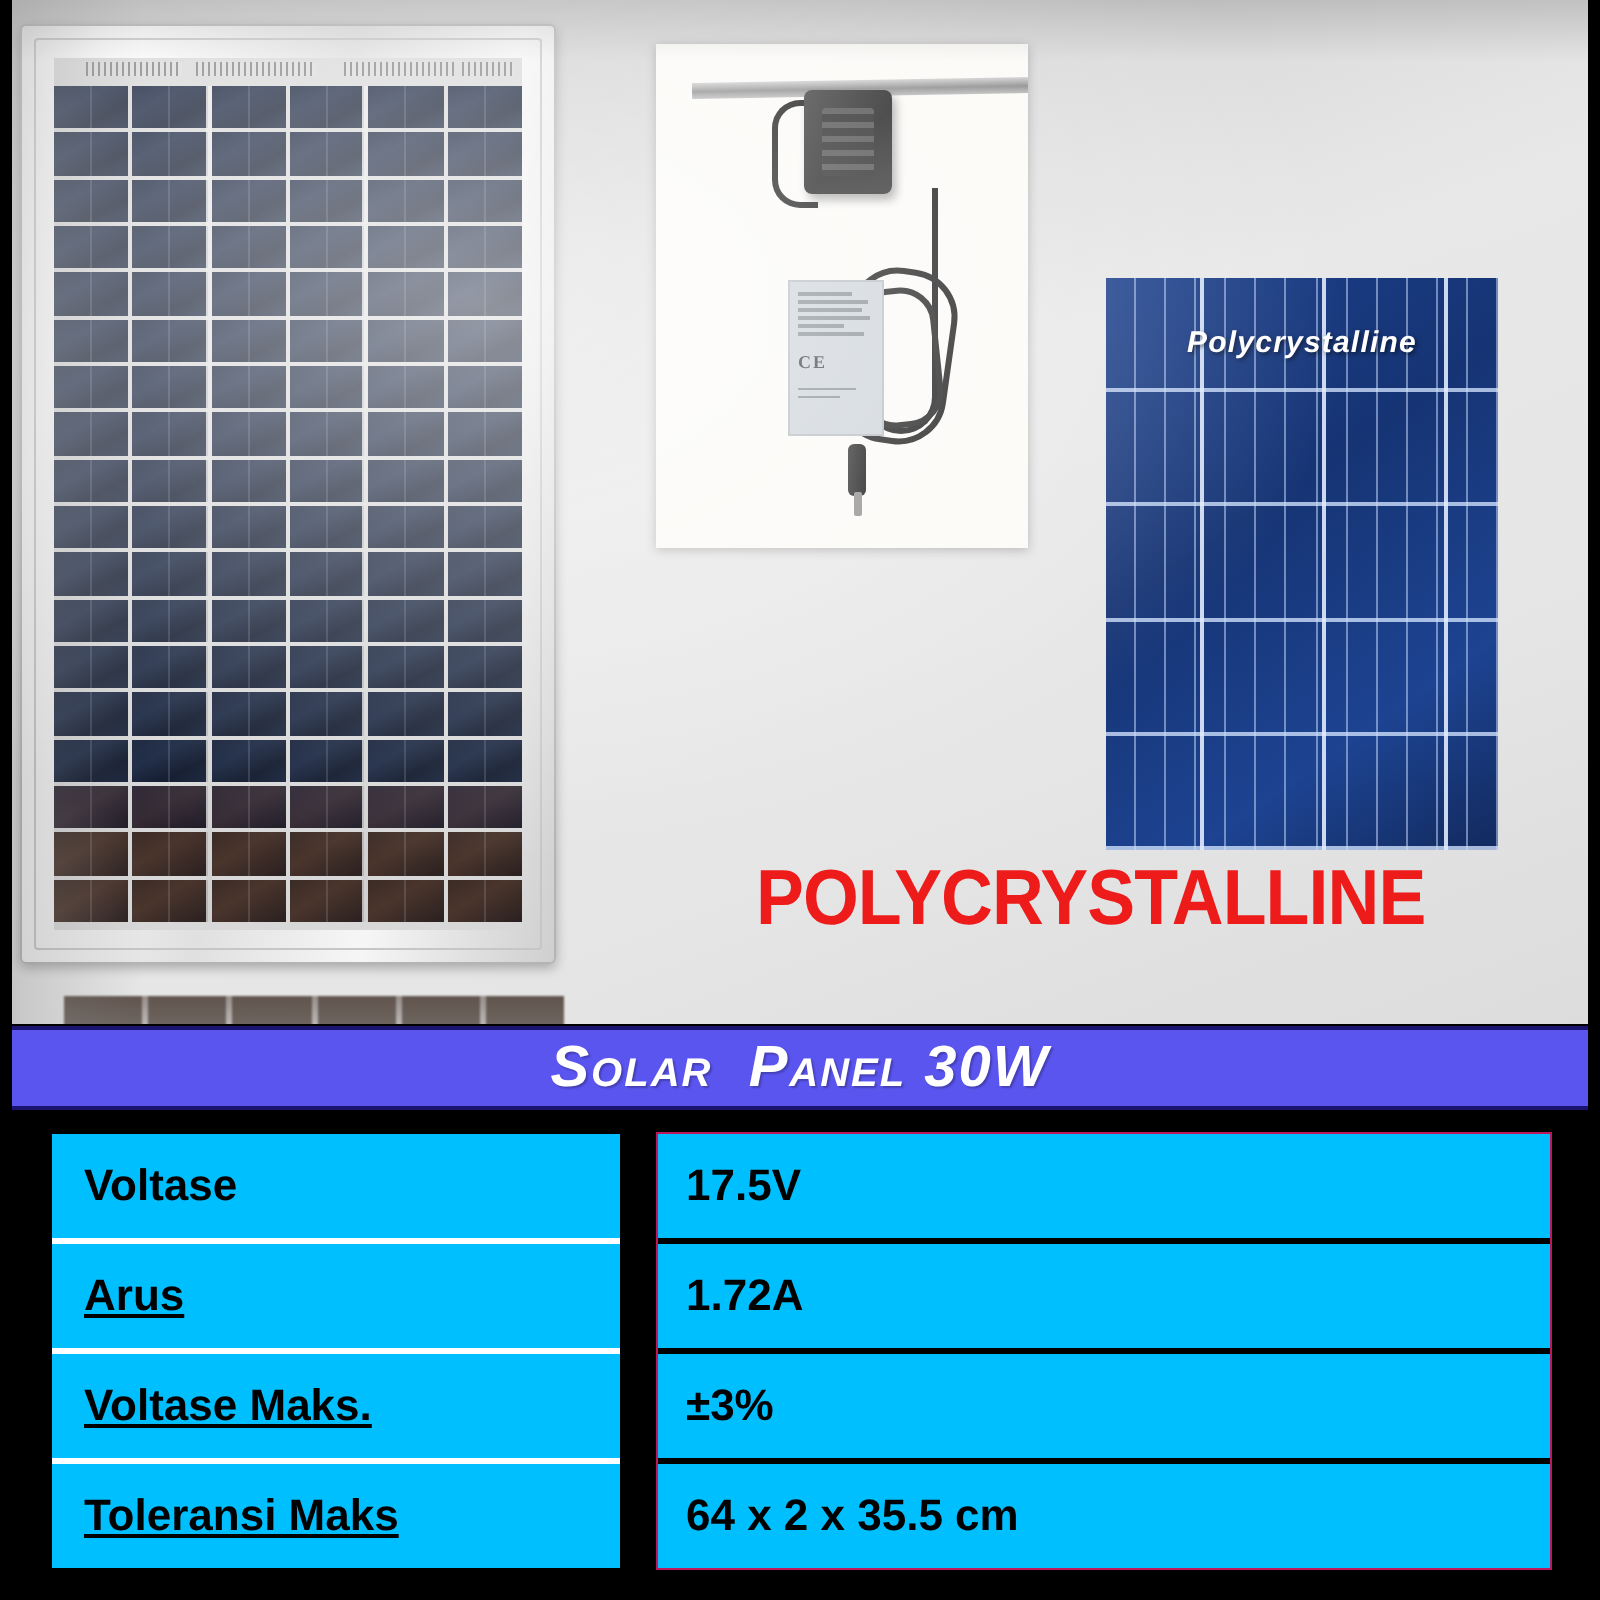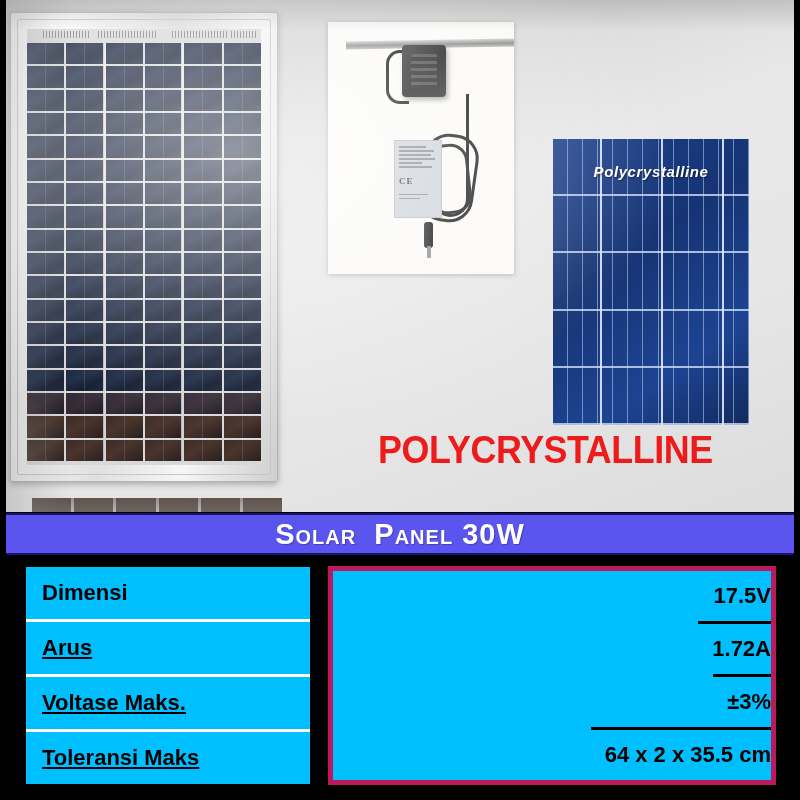--- a/index.html
+++ b/index.html
@@ -350,20 +350,21 @@
     box-sizing: border-box;
   }
   .title-text {
     color: #ffffff;
     font-size: 29px;
     font-weight: bold;
     font-variant: small-caps;
     letter-spacing: 1px;
     white-space: pre;
     text-shadow: 1px 1px 1px rgba(0,0,0,0.25);
+    font-style: italic;
   }
 
   
   .spec-table {
     position: absolute;
     left: 6px;
     top: 557px;
     width: 788px;
     height: 237px;
     display: flex;
@@ -377,23 +378,22 @@
   }
   .spec-col.labels {
     margin: 9px 0 9px 19px;
     width: 286px;
     border: 1px solid #000;
     box-sizing: border-box;
   }
   .spec-col.values {
     margin: 9px 18px 9px 17px;
     flex: 1;
-    border: 5px solid #be185d;
-    box-sizing: border-box;
-    align-items: flex-end;
+    border: 1px solid #be185d;
+    box-sizing: border-box;
   }
   .spec-row {
     flex: 1;
     display: flex;
     align-items: center;
     padding-left: 16px;
     font-size: 22px;
     font-weight: bold;
     color: #000000;
     box-sizing: border-box;
@@ -613,21 +613,21 @@
 
     <div class="poly-headline">POLYCRYSTALLINE</div>
   </div>
 
   <div class="title-bar">
     <span class="title-text">Solar  Panel 30W</span>
   </div>
 
   <div class="spec-table">
     <div class="spec-col labels" id="speclabels">
-        <div class="spec-row">Dimensi</div>
+        <div class="spec-row">Voltase</div>
         <div class="spec-row">Arus</div>
         <div class="spec-row">Voltase Maks.</div>
         <div class="spec-row">Toleransi Maks</div>
       </div>
     <div class="spec-col values" id="specvalues">
         <div class="spec-row">17.5V</div>
         <div class="spec-row">1.72A</div>
         <div class="spec-row">±3%</div>
         <div class="spec-row">64 x 2 x 35.5 cm</div>
       </div>

